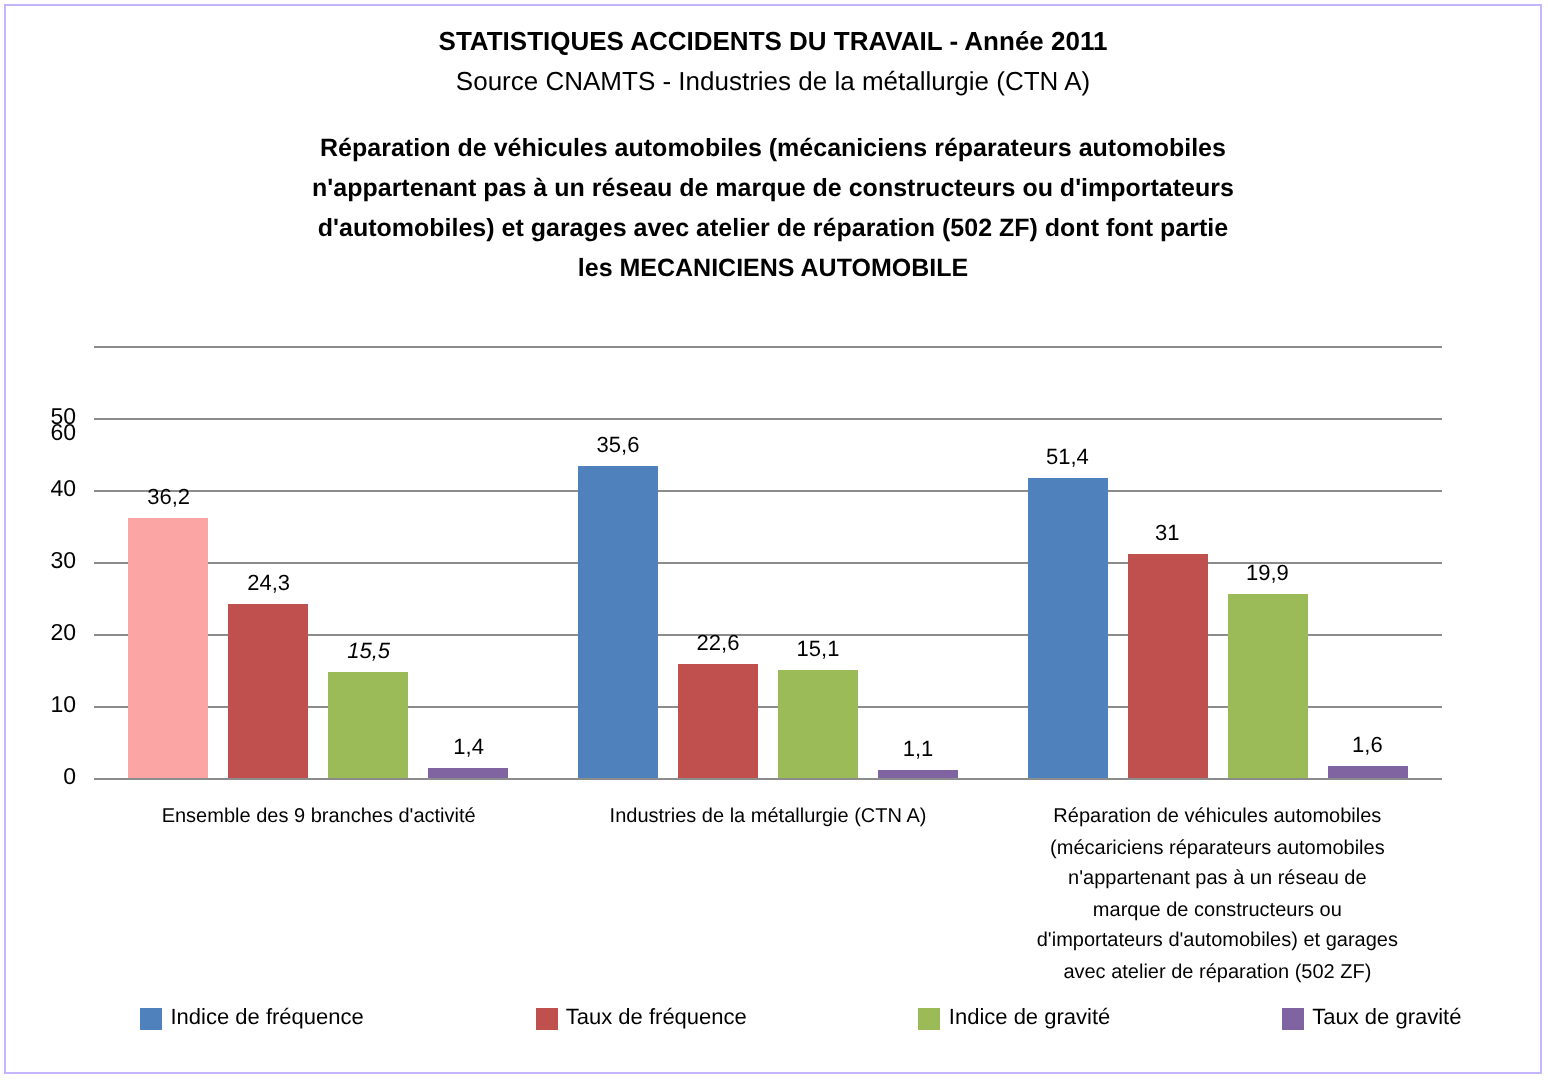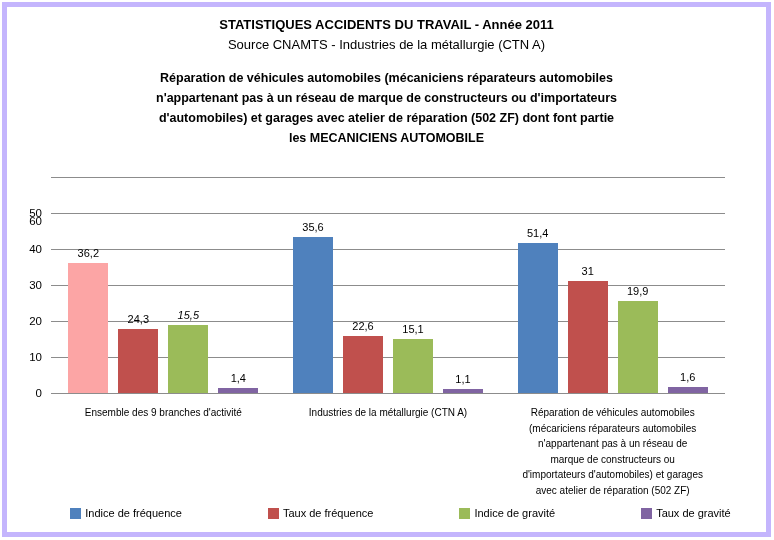--- a/index.html
+++ b/index.html
@@ -5,21 +5,21 @@
   html, body { margin: 0; padding: 0; }
   body {
     width: 774px; height: 540px; position: relative;
     background: #ffffff;
     font-family: "Liberation Sans", sans-serif;
     color: #000;
     overflow: hidden;
   }
   .frame {
     position: absolute; left: 2px; top: 2px; right: 3px; bottom: 3px;
-    border: 5px solid #c4b5fd; background: #fff;
+    border: 1px solid #c4b5fd; background: #fff;
   }
   .title {
     margin-top: 10px; text-align: center;
     font-size: 13px; font-weight: bold; letter-spacing: 0px;
   }
   .subtitle {
     margin-top: 5px; text-align: center; font-size: 13px;
   }
   .chart-title {
     margin-top: 16px; text-align: center;
@@ -97,24 +97,24 @@
         <div class="gridline" style="top: 144px; background: rgb(140, 140, 140);"></div>
         <div class="gridline" style="top: 108px; background: rgb(140, 140, 140);"></div>
         <div class="gridline" style="top: 72px; background: rgb(140, 140, 140);"></div>
         <div class="gridline" style="top: 36px; background: rgb(140, 140, 140);"></div>
         <div class="gridline" style="top: 0px; background: rgb(140, 140, 140);"></div>
         <div class="groups">
           <div class="group">
             <div class="bar" style="height: 130px; background: #fca5a5;">
               <div class="lbl">36,2</div>
             </div>
-            <div class="bar" style="height: 64px; background: rgb(192, 80, 77);">
+            <div class="bar" style="height: 87px; background: rgb(192, 80, 77);">
               <div class="lbl">24,3</div>
             </div>
-            <div class="bar" style="height: 68px; background: rgb(155, 187, 89); font-style: italic;">
+            <div class="bar" style="height: 53px; background: rgb(155, 187, 89); font-style: italic;">
               <div class="lbl">15,5</div>
             </div>
             <div class="bar" style="height: 5px; background: rgb(128, 100, 162);">
               <div class="lbl">1,4</div>
             </div>
           </div>
           <div class="group">
             <div class="bar" style="height: 156px; background: rgb(79, 129, 189);">
               <div class="lbl">35,6</div>
             </div>

